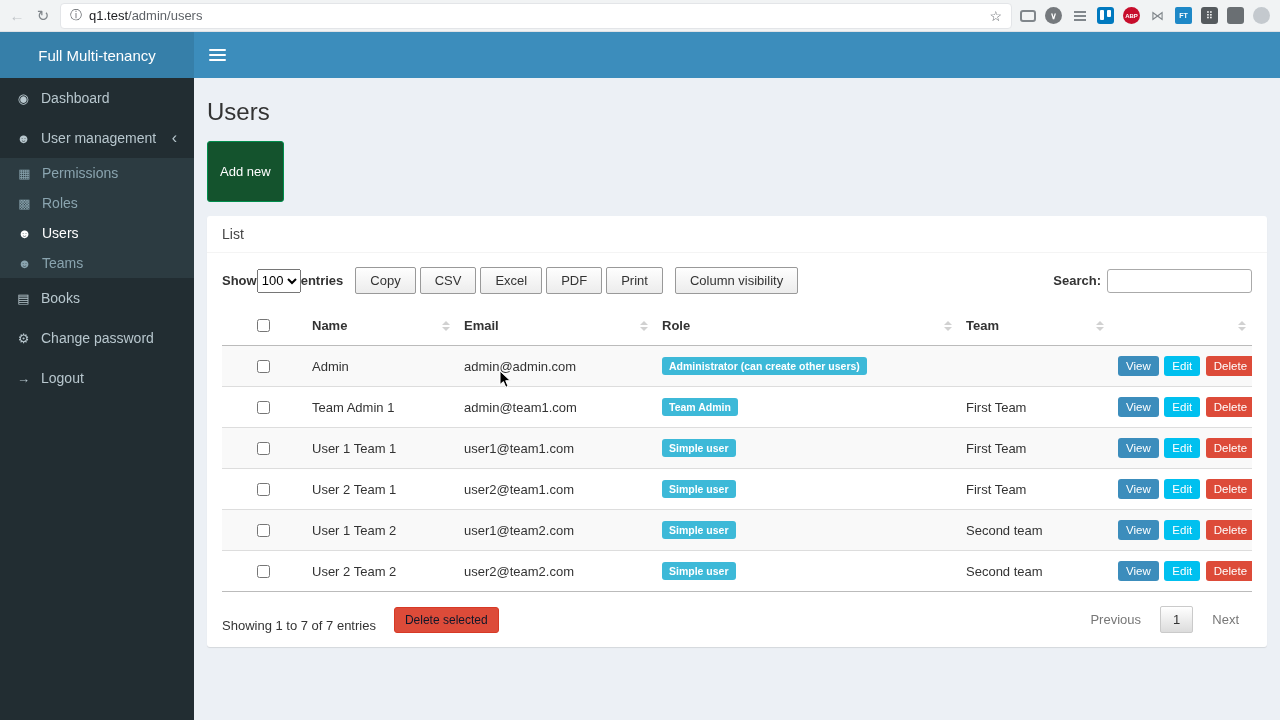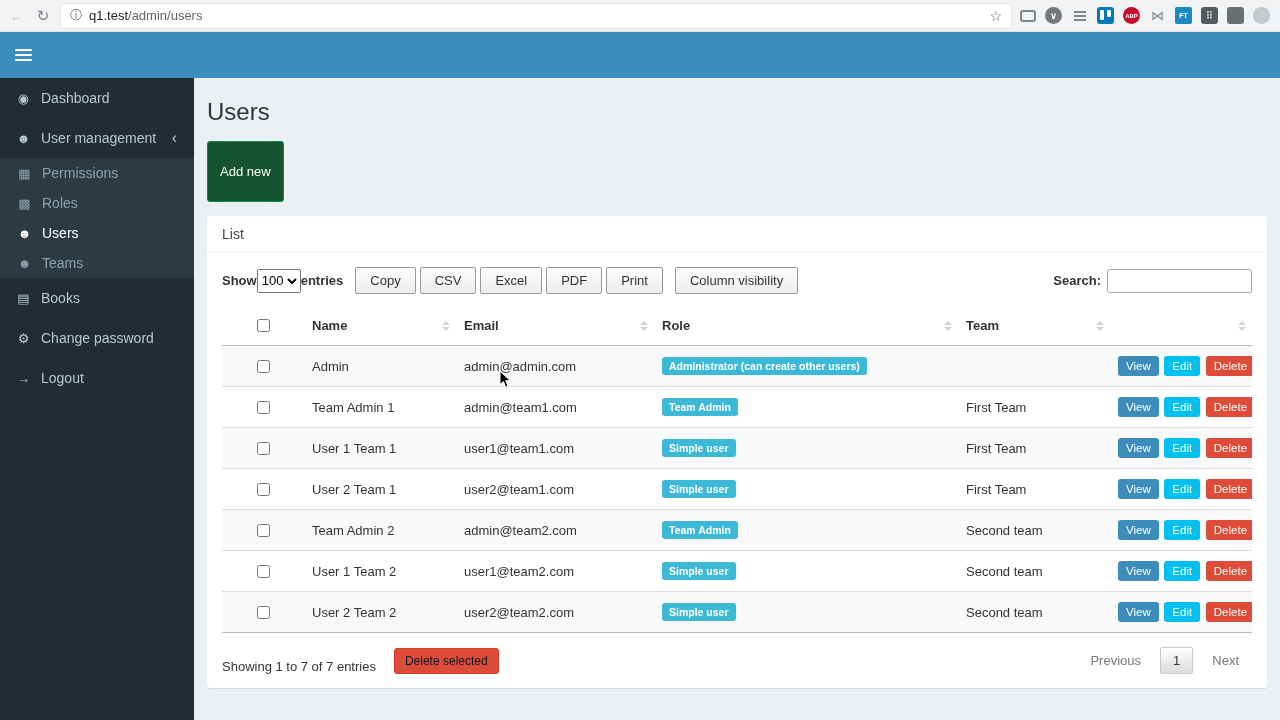--- a/index.html
+++ b/index.html
@@ -127,20 +127,21 @@
       <div class="ext abp">ABP</div>
       <div class="ext snip">⋈</div>
       <div class="ext ft">FT</div>
       <div class="ext grid">⠿</div>
       <div class="ext sq"></div>
       <div class="ext profile"></div>
     </div>
   </div>
 
   <div class="app-header">
+    <div class="brand">Full Multi-tenancy</div>
     <div class="navbar">
       <div class="hamburger">
           <i></i>
           <i></i>
           <i></i>
         </div>
     </div>
   </div>
 
   <div class="sidebar">
@@ -287,32 +288,20 @@
               <td><span class="badge">Simple user</span></td>
               <td>First Team</td>
               <td>
                 <button class="btn-xs btn-view">View</button>
                 <button class="btn-xs btn-edit">Edit</button>
                 <button class="btn-xs btn-delete">Delete</button>
               </td>
             </tr>
             <tr>
               <td class="chk"><input type="checkbox" style=""></td>
-              <td>Team Admin 2</td>
-              <td>admin@team2.com</td>
-              <td><span class="badge">Team Admin</span></td>
-              <td>Second team</td>
-              <td>
-                <button class="btn-xs btn-view">View</button>
-                <button class="btn-xs btn-edit">Edit</button>
-                <button class="btn-xs btn-delete">Delete</button>
-              </td>
-            </tr>
-            <tr>
-              <td class="chk"><input type="checkbox" style=""></td>
               <td>User 1 Team 2</td>
               <td>user1@team2.com</td>
               <td><span class="badge">Simple user</span></td>
               <td>Second team</td>
               <td>
                 <button class="btn-xs btn-view">View</button>
                 <button class="btn-xs btn-edit">Edit</button>
                 <button class="btn-xs btn-delete">Delete</button>
               </td>
             </tr>

